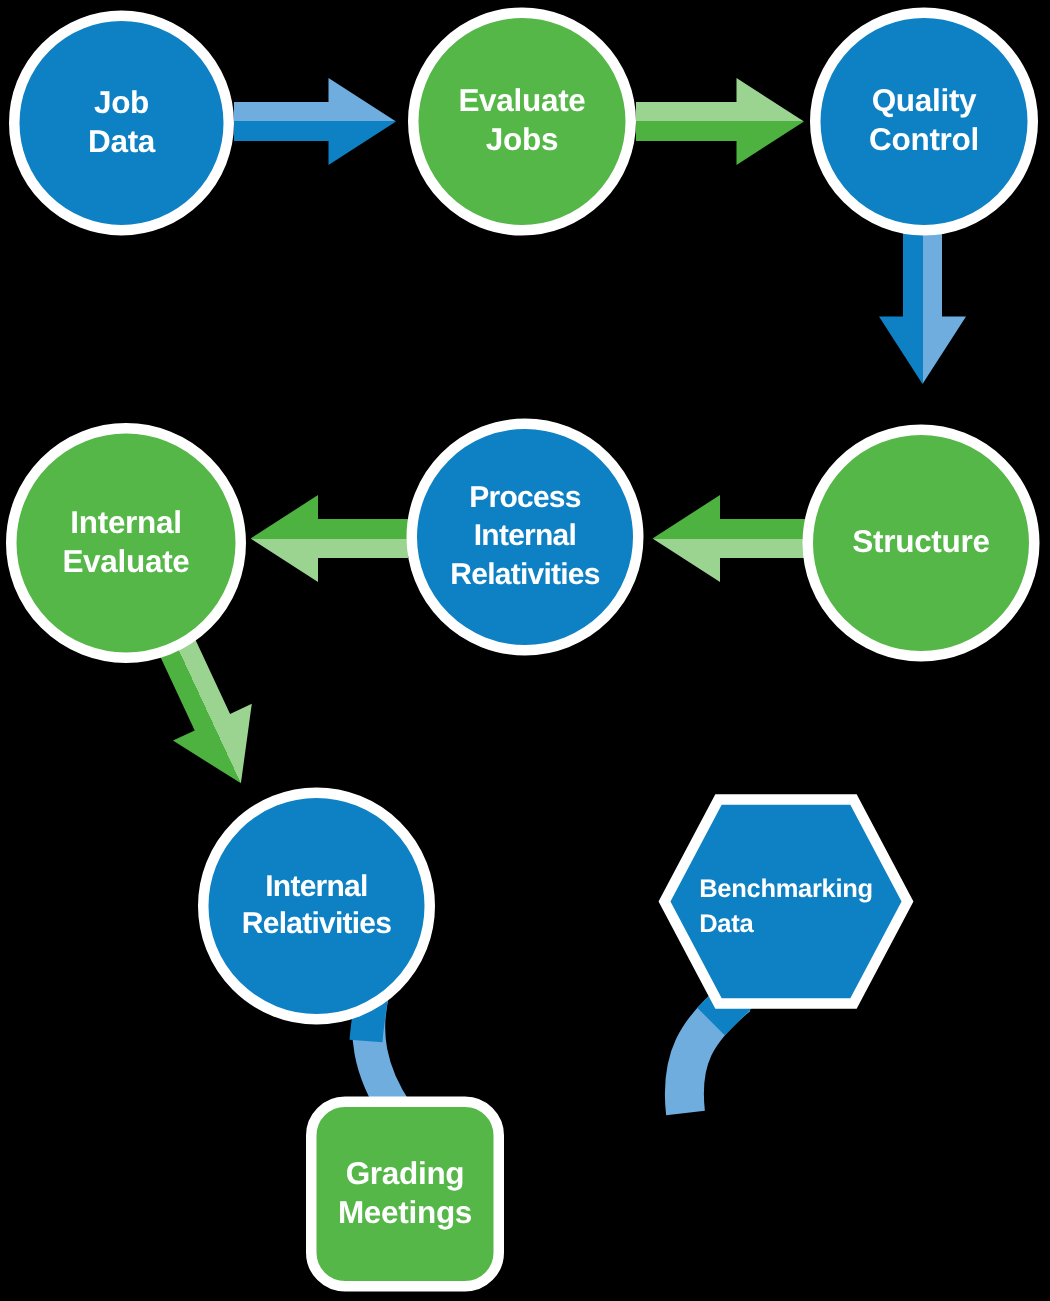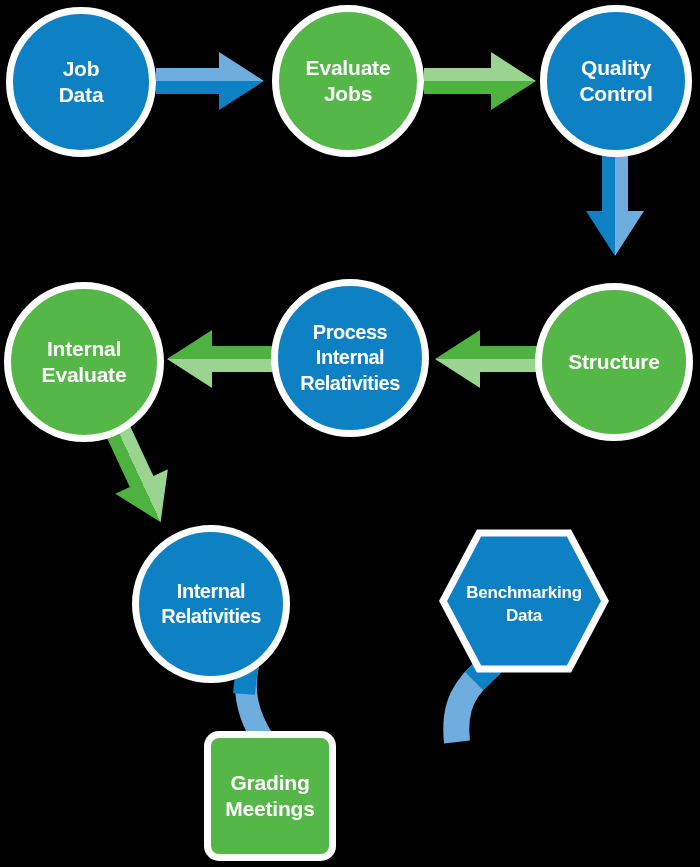--- a/index.html
+++ b/index.html
@@ -17,33 +17,33 @@
     box-sizing: border-box;
     border: 7px solid var(--node-border, #ffffff);
     display: flex;
     align-items: center;
     justify-content: center;
     text-align: center;
     color: var(--text, #ffffff);
     font-weight: bold;
   }
   .circle { border-radius: 50%; }
-  .rounded { border-radius: 15px; }
+  .rounded { border-radius: 26px; }
   .blue-fill  { background: var(--blue,  #0e81c4); }
   .green-fill { background: var(--green, #55b747); }
   .label { font-size: 21px; line-height: 1.26; letter-spacing: -0.2px; }
   .label span { display: block; }
   .label.small  { font-size: 17px; line-height: 1.35; }
   .label.narrow { font-size: 20px; letter-spacing: -0.5px; }
   .hex-label {
     position: absolute;
     display: flex;
     align-items: center;
     justify-content: center;
-    text-align: center;
+    text-align: left;
     color: var(--text, #ffffff);
     font-weight: bold;
   }
   .stop-bl { stop-color: var(--blue-light,  #6fadde); }
   .stop-bd { stop-color: var(--blue,        #0e81c4); }
   .stop-gl { stop-color: var(--green-light, #9bd491); }
   .stop-gd { stop-color: var(--green-dark,  #4db23f); }
 </style>
 </head>
 <body>

